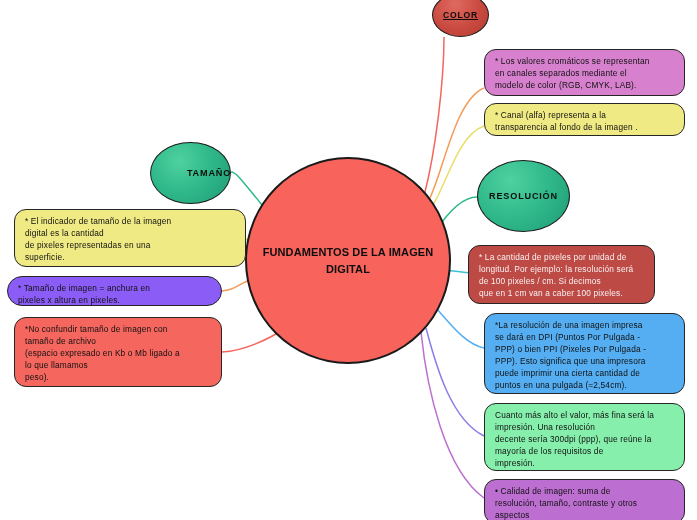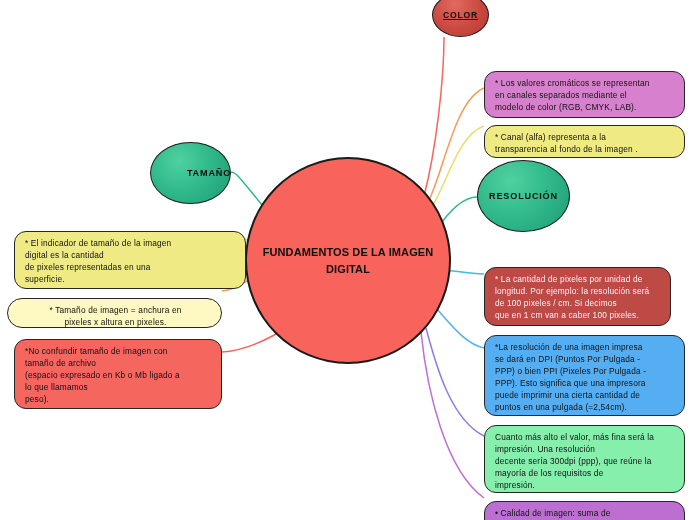--- a/index.html
+++ b/index.html
@@ -31,21 +31,20 @@
     position: absolute;
     box-sizing: border-box;
     border: 1.6px solid #262626;
     border-radius: 12px;
     padding: 6px 8px 6px 10px;
     font-size: 8.3px;
     line-height: 1.44;
     color: #111111;
     white-space: pre-line;
     letter-spacing: 0.02em;
-    margin-top: 22px;
   }
   .circle {
     position: absolute;
     box-sizing: border-box;
     border: 1.8px solid #1a1a1a;
     border-radius: 50%;
     display: flex;
     align-items: center;
     justify-content: center;
     text-align: center;
@@ -95,37 +94,37 @@
     background: radial-gradient(circle at 40% 24%, #e06a60 0%, #c9493f 55%, #b23b33 100%);
   }
   #n-color .circle-label { font-size: 8.6px; text-decoration: underline; }
   
   #b-tam-1 {
     left: 14px; top: 209px; width: 232px; height: 58px;
     background: #f0ea84;
   }
   #b-tam-2 {
     left: 7px; top: 276px; width: 215px; height: 30px;
-    background: #fef9c3; border-radius: 15px; text-align: center;
+    background: #8b5cf6; border-radius: 15px;
   }
   #b-tam-3 {
     left: 14px; top: 317px; width: 208px; height: 70px;
     background: #f4665e;
   }
   
   #b-col-1 {
     left: 484px; top: 49px; width: 201px; height: 47px;
     background: #d780ce;
   }
   #b-col-2 {
     left: 484px; top: 103px; width: 201px; height: 33px;
     background: #f0ea84;
   }
   #b-res-1 {
-    left: 484px; top: 245px; width: 187px; height: 59px;
+    left: 468px; top: 245px; width: 187px; height: 59px;
     background: #bd4a45; color: #f7f2f2;
   }
   #b-res-2 {
     left: 484px; top: 313px; width: 201px; height: 81px;
     background: #55aef2;
   }
   #b-res-3 {
     left: 484px; top: 403px; width: 201px; height: 68px;
     background: #86efac;
   }

